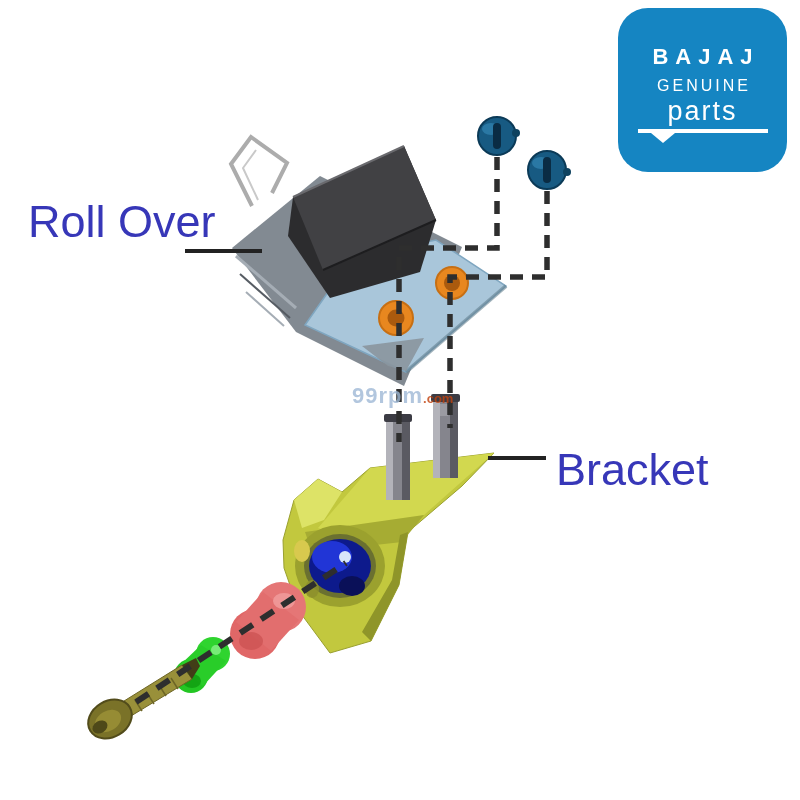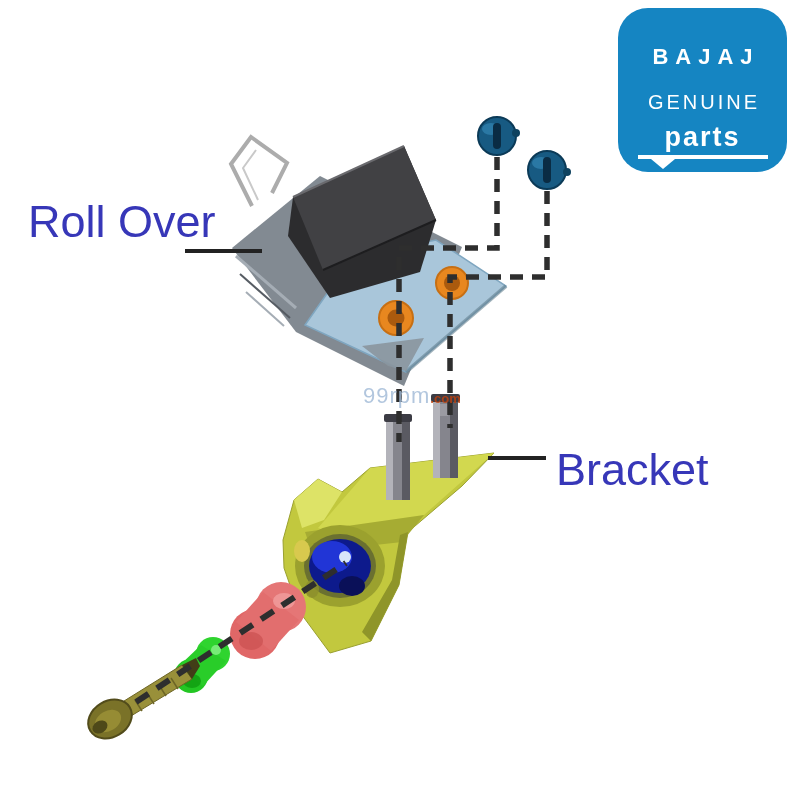--- a/index.html
+++ b/index.html
@@ -12,31 +12,31 @@
     position:absolute;color:var(--label_blue,#3737b8);
     font-size:45px;line-height:60px;font-weight:400;letter-spacing:0px;
     white-space:nowrap;
   }
   .label-sensor{left:28px;top:192px;}
   .label-bracket{left:556px;top:440px;}
   .watermark{
     position:absolute;left:352px;top:383px;opacity:0.8;white-space:nowrap;
     color:var(--watermark_blue,#9fb9d6);
   }
-  .watermark .wm-name{font-size:22px;font-weight:400;letter-spacing:1px;margin-left:11px;}
+  .watermark .wm-name{font-size:22px;font-weight:700;letter-spacing:1px;}
   .watermark .wm-tld{font-size:13px;font-weight:700;color:#c2410c;}
   .logo{
     position:absolute;left:618px;top:8px;width:169px;height:164px;
     background:var(--logo_blue,#1585c2);border-radius:30px;
     display:flex;flex-direction:column;align-items:center;justify-content:flex-start;
     color:var(--logo_text,#ffffff);
   }
   .logo .brand{margin-top:36px;font-size:22px;font-weight:700;letter-spacing:7px;padding-left:7px;}
-  .logo .genuine{margin-top:21px;font-size:20px;font-weight:400;letter-spacing:3px;padding-left:3px;}
-  .logo .parts{margin-top:8px;font-size:27px;font-weight:700;letter-spacing:2px;}
+  .logo .genuine{margin-top:7px;font-size:16px;font-weight:400;letter-spacing:3px;padding-left:3px;}
+  .logo .parts{margin-top:1px;font-size:27px;font-weight:400;letter-spacing:2px;}
   .logo .rule{position:relative;margin-top:2px;width:130px;height:4px;background:#ffffff;}
   .logo .rule .arrow{
     position:absolute;left:13px;top:4px;width:0;height:0;
     border-left:12px solid transparent;border-right:12px solid transparent;
     border-top:10px solid #ffffff;
   }
   .dash{fill:none;stroke:var(--dash_black,#2e2e2e);stroke-width:5.5;stroke-dasharray:13 9;}
   .dash-diag{fill:none;stroke:var(--dash_black,#2e2e2e);stroke-width:6;stroke-dasharray:15 10;}
   .leader{stroke:var(--leader_black,#222222);stroke-width:4;}
 </style>

